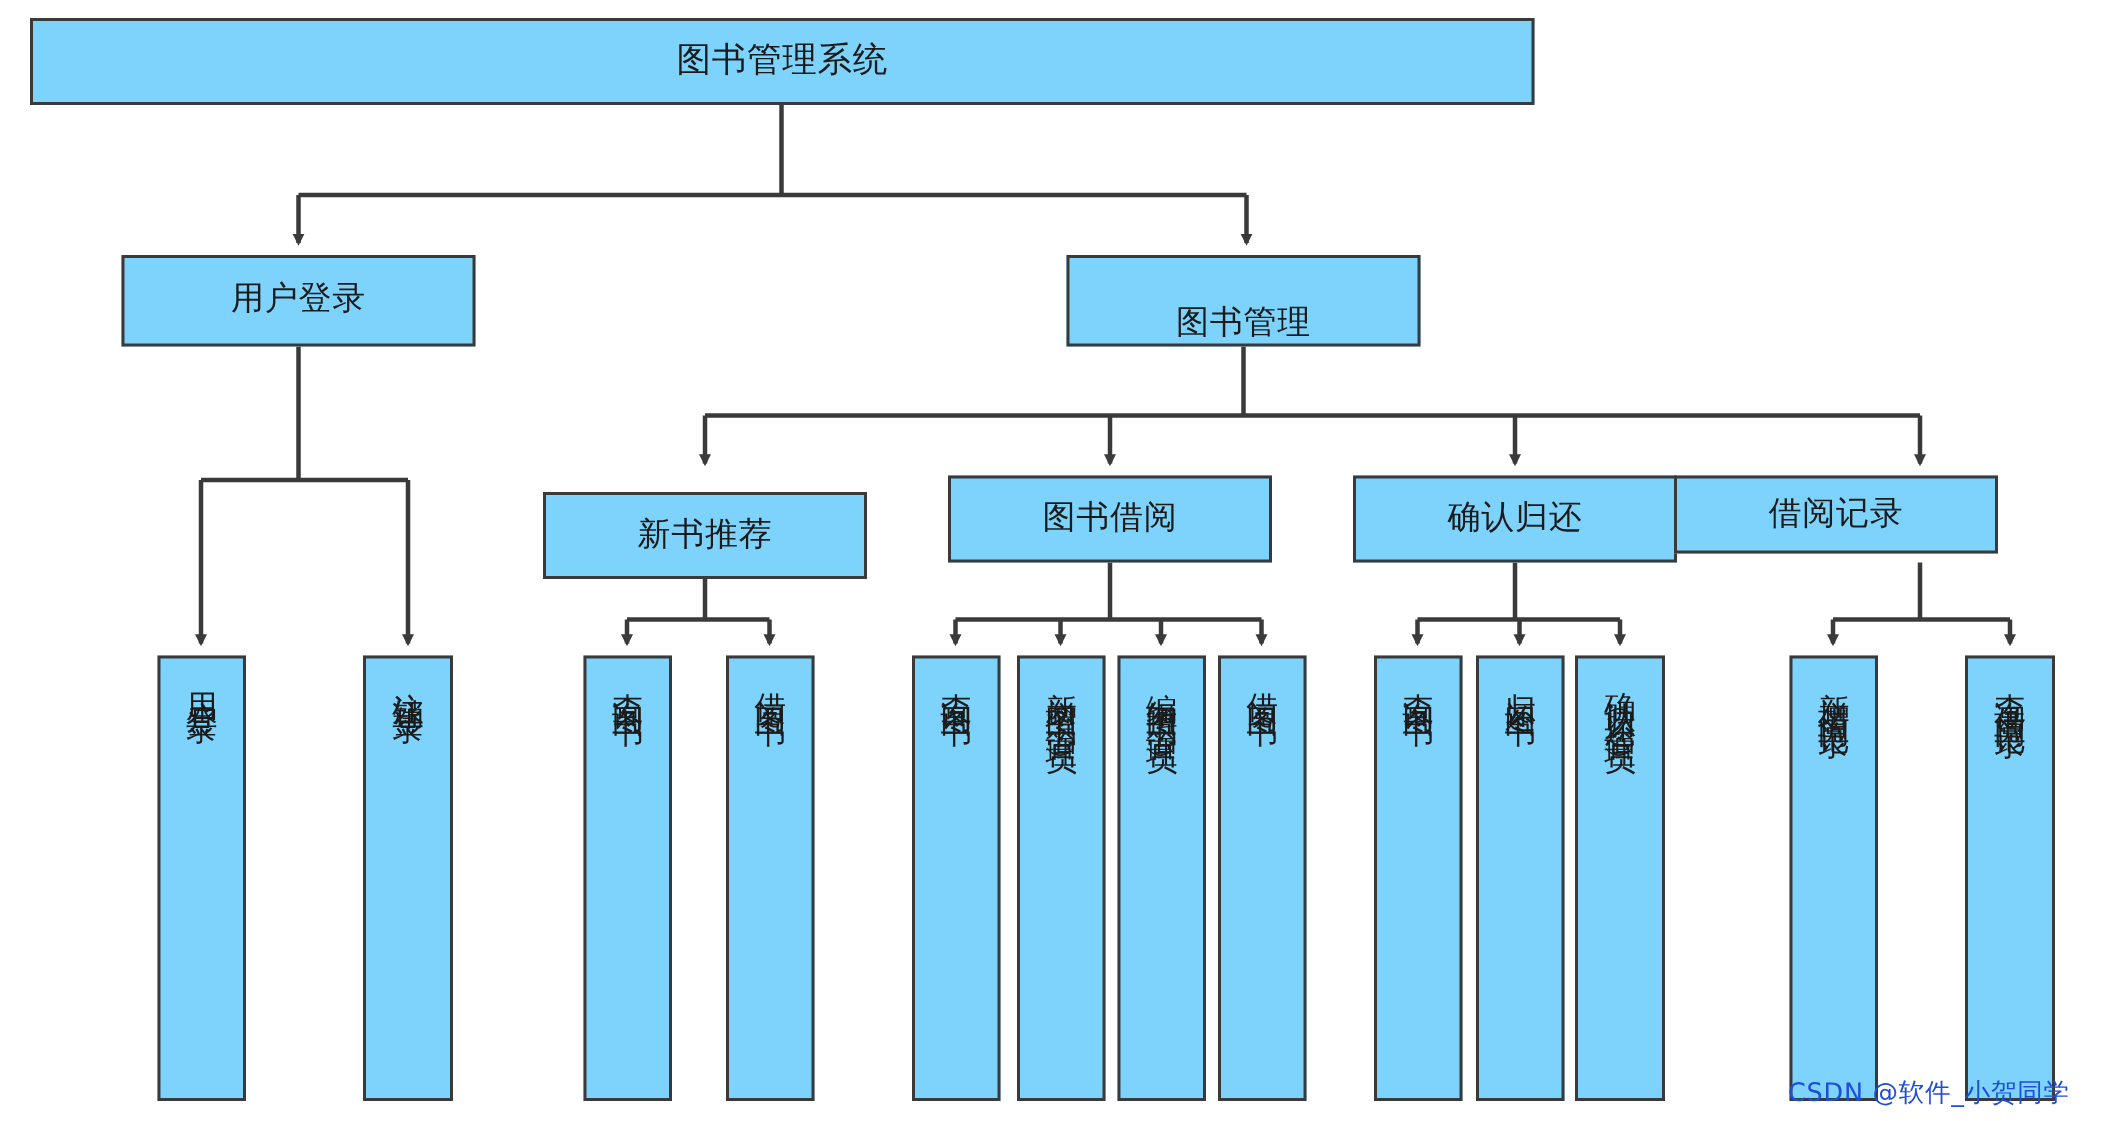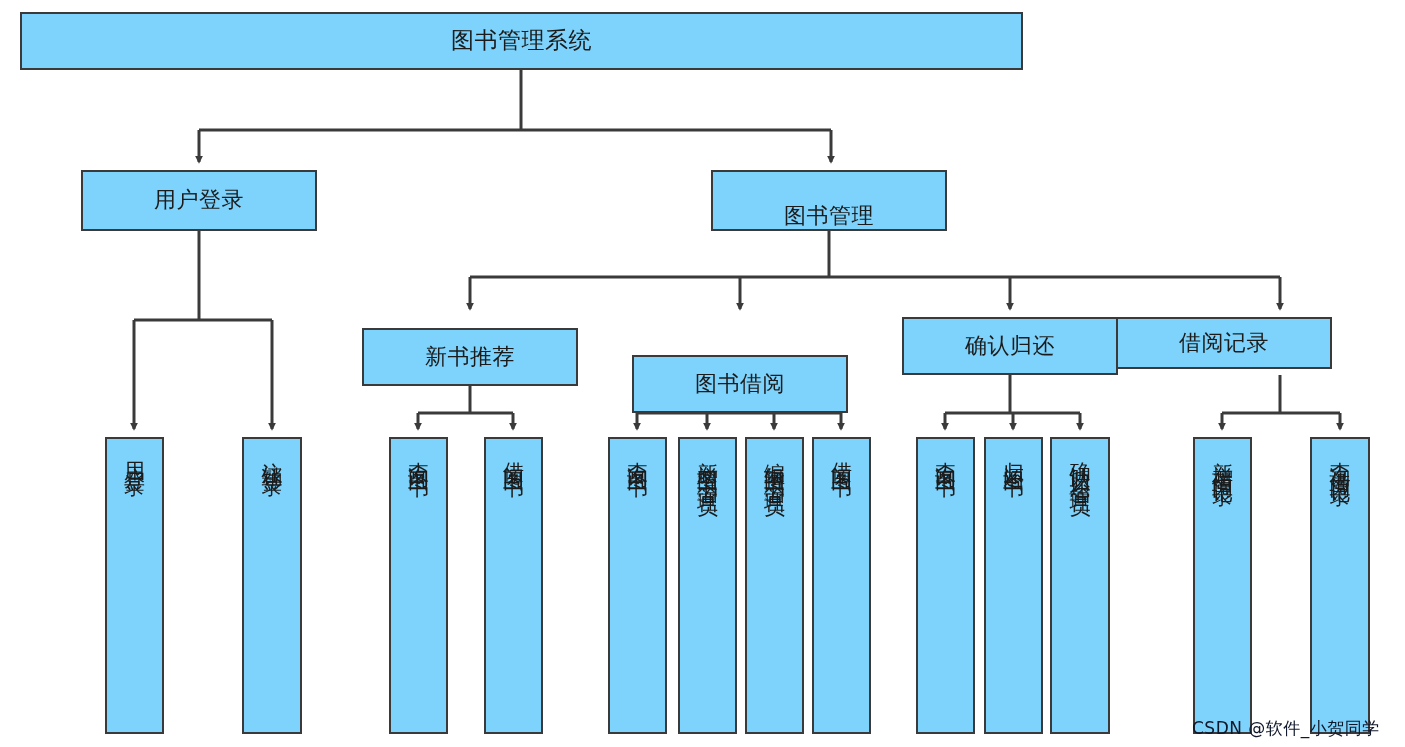--- a/index.html
+++ b/index.html
@@ -54,21 +54,21 @@
     writing-mode:vertical-rl;
     text-orientation:upright;
     font-size:21px;
     line-height:1.05;
     letter-spacing:5px;
     white-space:nowrap;
   }
   .watermark{
     position:absolute;
     font-size:17px;
-    color:#0f172a;
+    color:#1d4ed8;
     white-space:nowrap;
     letter-spacing:0.5px;
     font-family:"DejaVu Sans","Liberation Sans",sans-serif;
   }
 </style>
 </head>
 <body>
 
 <div id="canvas">
 
@@ -129,21 +129,21 @@
   <div class="node horiz" style="left:81px;top:170px;width:236px;height:61px;">
     <span class="label">用户登录</span>
   </div>
   <div class="node horiz" style="left:711px;top:170px;width:236px;height:61px;align-items:flex-end;">
     <span class="label">图书管理</span>
   </div>
 
   <div class="node horiz" style="left:362px;top:328px;width:216px;height:58px;">
     <span class="label">新书推荐</span>
   </div>
-  <div class="node horiz" style="left:632px;top:317px;width:216px;height:58px;margin-top:38px;">
+  <div class="node horiz" style="left:632px;top:317px;width:216px;height:58px;">
     <span class="label">图书借阅</span>
   </div>
   <div class="node horiz" style="left:902px;top:317px;width:216px;height:58px;">
     <span class="label">确认归还</span>
   </div>
   <div class="node horiz" style="left:1116px;top:317px;width:216px;height:52px;">
     <span class="label">借阅记录</span>
   </div>
 
   <div class="node vert" style="left:105px;top:437px;width:59px;height:297px;">

